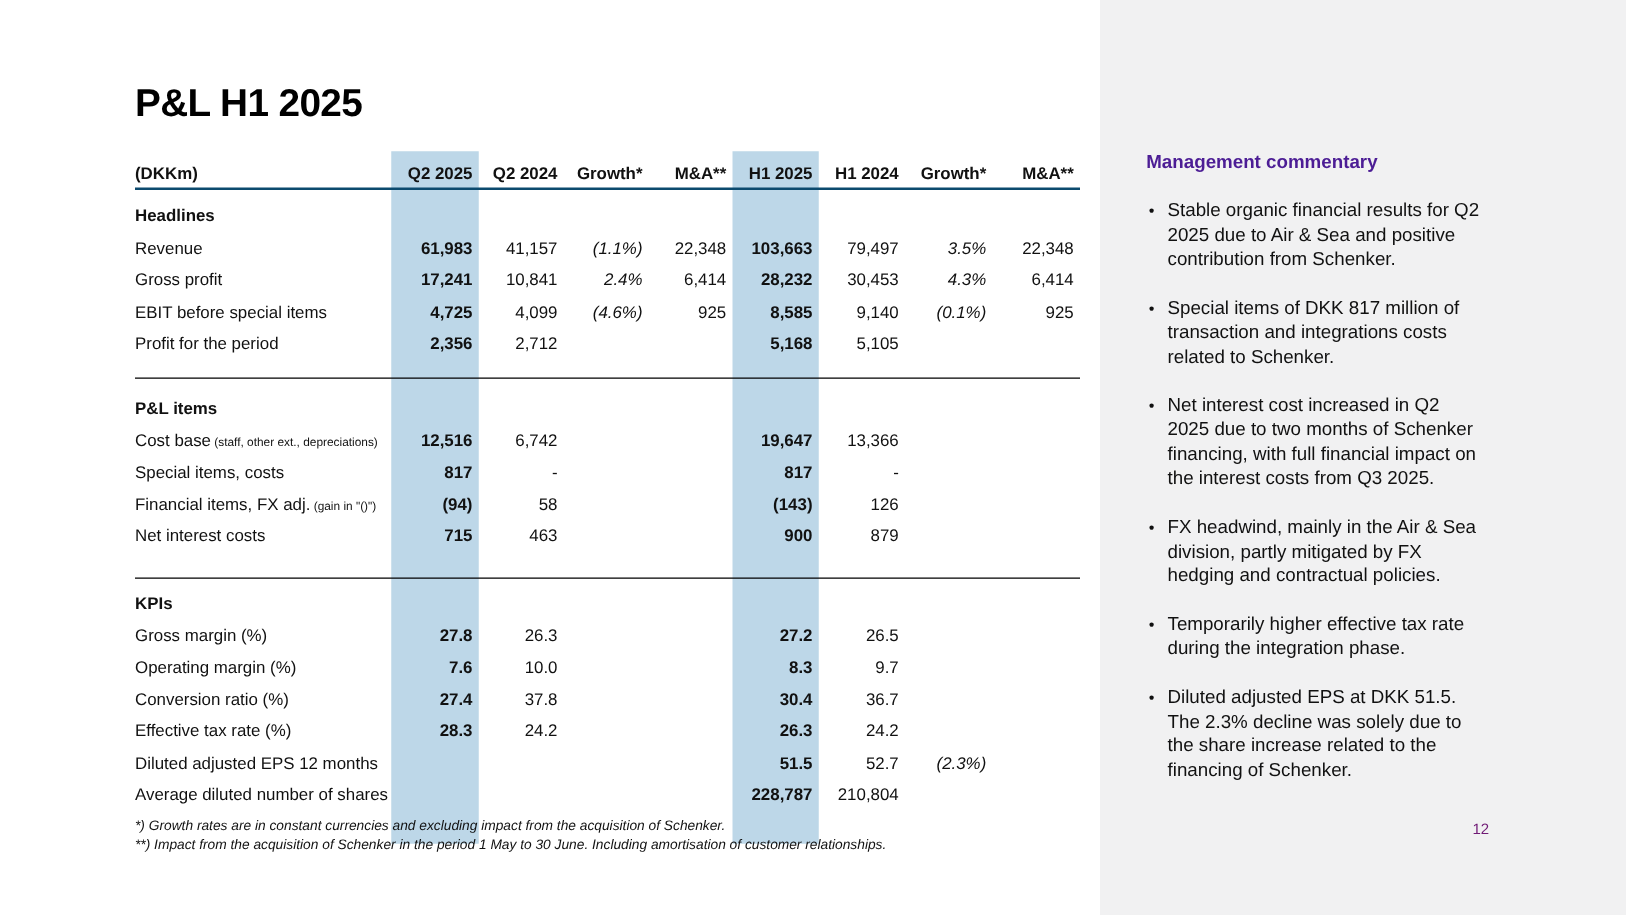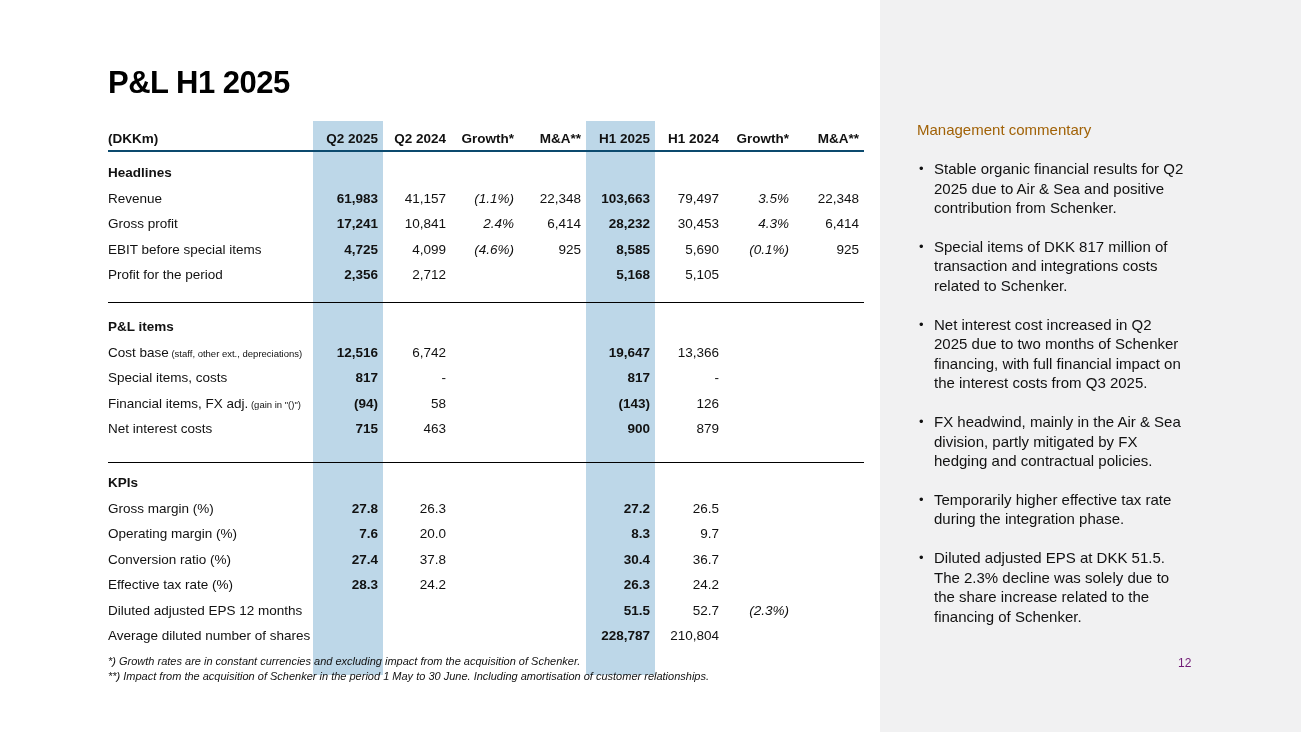--- a/index.html
+++ b/index.html
@@ -18,21 +18,21 @@
     font-size:31px; font-weight:700; letter-spacing:-0.5px; color:#000;
     line-height:1;
   }
 
   
   .right-panel {
     position:absolute; left:880px; top:0; width:421px; height:732px;
     background:var(--panel-bg,#F1F1F2);
   }
   .commentary { position:absolute; left:37px; top:121px; width:290px; }
-  .commentary-title { font-size:15px; font-weight:400; color:#a16207; margin-bottom:21px; }
+  .commentary-title { font-size:15px; font-weight:700; color:#4c1d95; margin-bottom:21px; }
   .bullet-list { list-style:none; width:272px; }
   .bullet-item { display:flex; margin-bottom:19px; font-size:15px; line-height:19.6px; }
   .bullet-marker { width:17px; flex:0 0 17px; font-size:13px; line-height:19.6px; padding-left:2px; }
   .bullet-text { flex:1; width:255px; max-width:255px; }
   .page-number { position:absolute; left:1178px; top:656px; font-size:12px; color:#701a75; }
 
   
   .table-wrap {
     position:absolute; left:108px; top:121px; width:756px; z-index:0;
     font-size:13.5px;
@@ -112,21 +112,21 @@
         <div class="t-cell num growth-col">4.3%</div>
         <div class="t-cell num">6,414</div>
       </div>
       <div class="t-row">
         <div class="t-cell"><div class="label-main" style="display: inline;">EBIT before special items</div></div>
         <div class="t-cell num hl-col">4,725</div>
         <div class="t-cell num">4,099</div>
         <div class="t-cell num growth-col">(4.6%)</div>
         <div class="t-cell num">925</div>
         <div class="t-cell num hl-col">8,585</div>
-        <div class="t-cell num">5,690</div>
+        <div class="t-cell num">9,140</div>
         <div class="t-cell num growth-col">(0.1%)</div>
         <div class="t-cell num">925</div>
       </div>
       <div class="t-row">
         <div class="t-cell"><div class="label-main" style="display: inline; margin-top: 20px;">Profit for the period</div></div>
         <div class="t-cell num hl-col">2,356</div>
         <div class="t-cell num">2,712</div>
         <div class="t-cell num growth-col"></div>
         <div class="t-cell num"></div>
         <div class="t-cell num hl-col">5,168</div>
@@ -193,21 +193,21 @@
         <div class="t-cell num growth-col"></div>
         <div class="t-cell num"></div>
         <div class="t-cell num hl-col">27.2</div>
         <div class="t-cell num">26.5</div>
         <div class="t-cell num growth-col"></div>
         <div class="t-cell num"></div>
       </div>
       <div class="t-row">
         <div class="t-cell"><div class="label-main" style="display: inline;">Operating margin (%)</div></div>
         <div class="t-cell num hl-col">7.6</div>
-        <div class="t-cell num">20.0</div>
+        <div class="t-cell num">10.0</div>
         <div class="t-cell num growth-col"></div>
         <div class="t-cell num"></div>
         <div class="t-cell num hl-col">8.3</div>
         <div class="t-cell num">9.7</div>
         <div class="t-cell num growth-col"></div>
         <div class="t-cell num"></div>
       </div>
       <div class="t-row">
         <div class="t-cell"><div class="label-main" style="display: inline;">Conversion ratio (%)</div></div>
         <div class="t-cell num hl-col">27.4</div>

